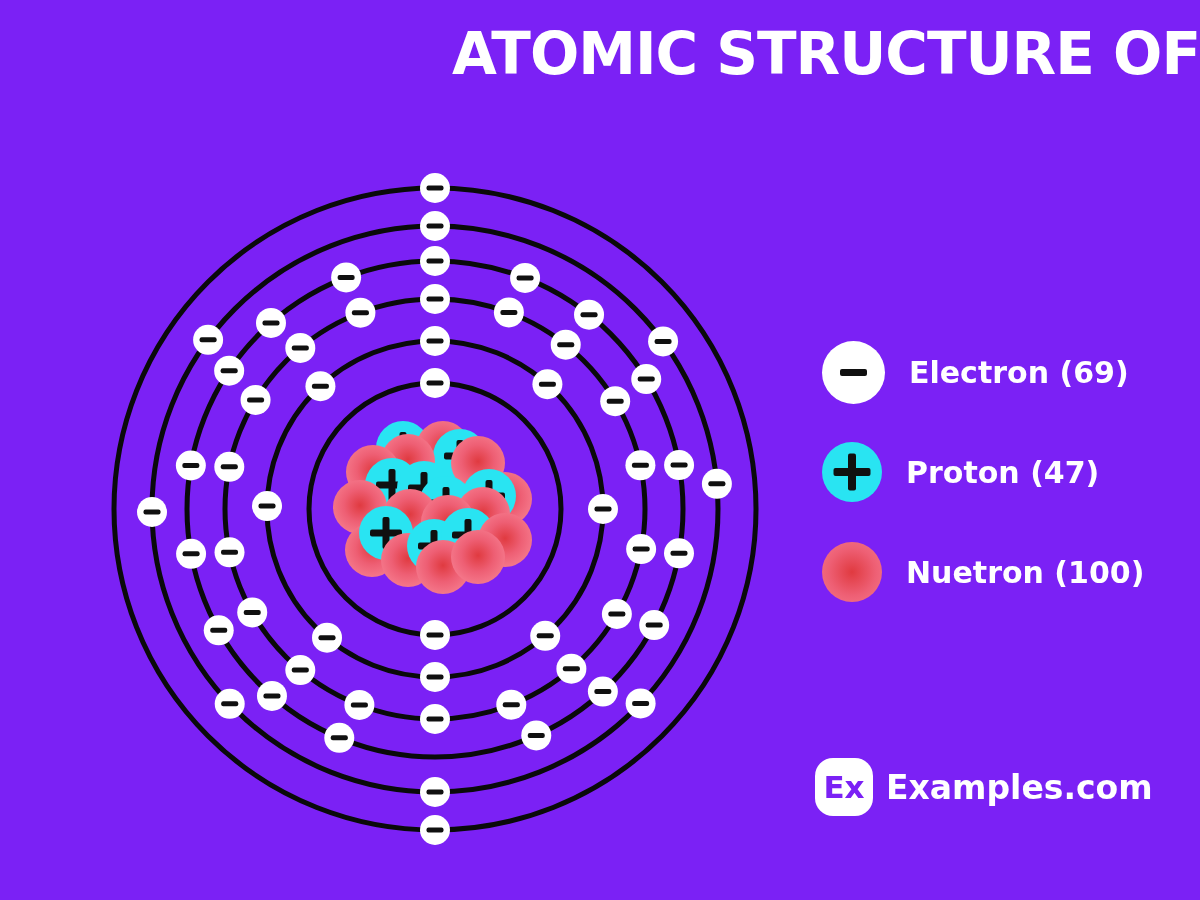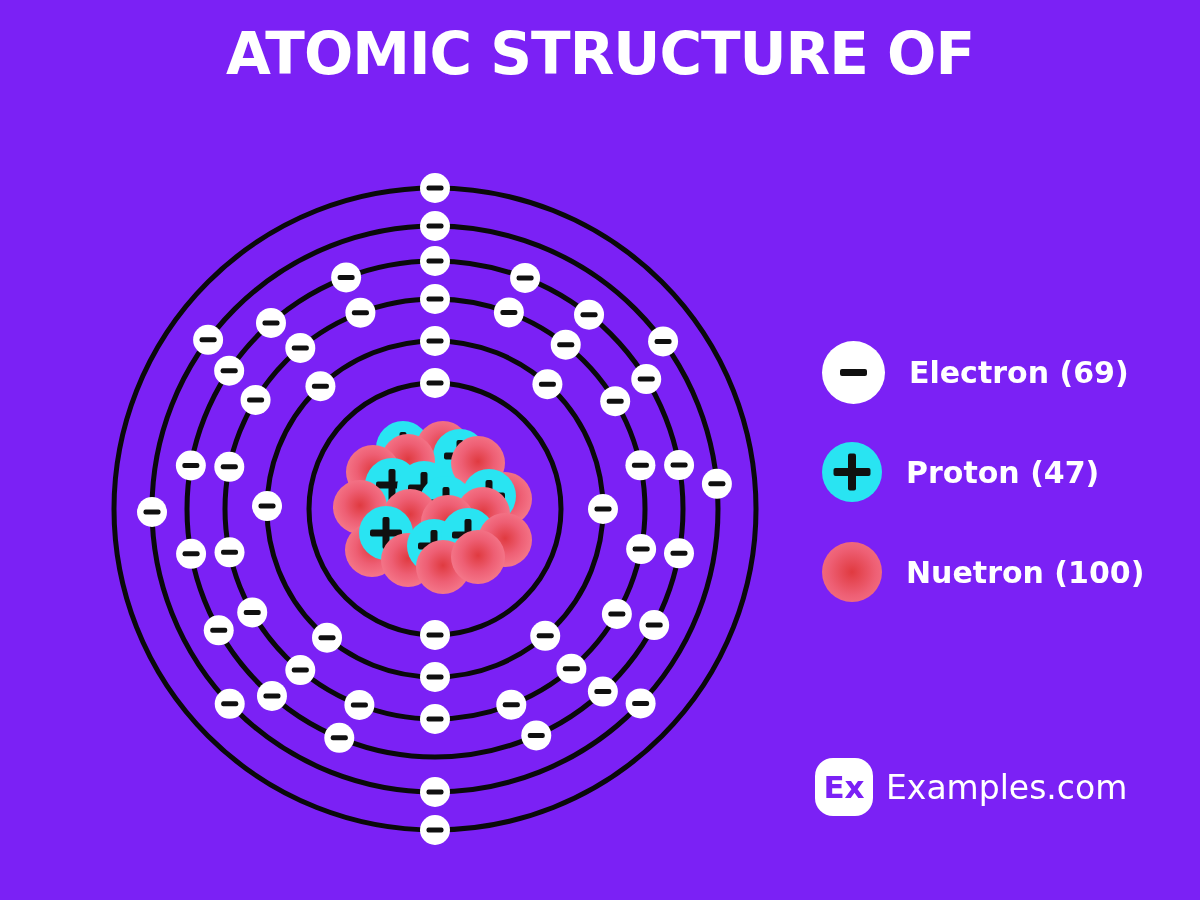--- a/index.html
+++ b/index.html
@@ -5,21 +5,21 @@
   html,body{margin:0;padding:0;}
   .stage{
     position:relative;
     width:1200px;height:900px;
     background:var(--bg,#7B21F5);
     overflow:hidden;
     font-family:"DejaVu Sans","Liberation Sans",sans-serif;
   }
   .title{
     position:absolute;top:22px;left:0;width:100%;
-    text-align:center;color:#fff;font-weight:bold;
+    text-align:right;color:#fff;font-weight:bold;
     font-size:58px;line-height:64px;letter-spacing:-1px;
   }
   #atom-svg{position:absolute;left:0;top:0;}
   .legend{
     position:absolute;left:822px;top:340px;
     display:flex;flex-direction:column;gap:36px;
   }
   .lrow{display:flex;align-items:center;gap:24px;height:64px;text-align:center;}
   .lcirc{
     flex:0 0 auto;border-radius:50%;
@@ -35,21 +35,21 @@
   .minus-bar{width:27px;height:7px;background:var(--symbol,#101010);border-radius:2px;}
   .plus-h{position:absolute;left:50%;top:50%;transform:translate(-50%,-50%);width:37px;height:8px;background:var(--symbol,#101010);border-radius:2px;}
   .plus-v{position:absolute;left:50%;top:50%;transform:translate(-50%,-50%);width:8px;height:37px;background:var(--symbol,#101010);border-radius:2px;}
   .llabel{color:#fff;font-weight:bold;font-size:30px;white-space:nowrap;}
   .footer{position:absolute;left:815px;top:758px;display:flex;align-items:center;gap:13px;}
   .ex-box{
     width:58px;height:58px;background:#fff;border-radius:18px;
     display:flex;align-items:center;justify-content:center;
     font-weight:bold;font-size:31px;color:var(--bg,#7B21F5);
   }
-  .brand{color:#fff;font-weight:normal;font-size:33px;white-space:nowrap;}
+  .brand{color:#fff;font-weight:bold;font-size:33px;white-space:nowrap;}
 </style>
 </head>
 <body>
 
 <div class="stage" style="--bg: #7B21F5; --cyan: #29E4F2; --symbol: #101010; --ncore: #E03A40; --nmid: #EE5F74; --nedge: #F5798C;">
 
   <div class="title">
     <div>ATOMIC STRUCTURE OF</div>
   </div>
 

